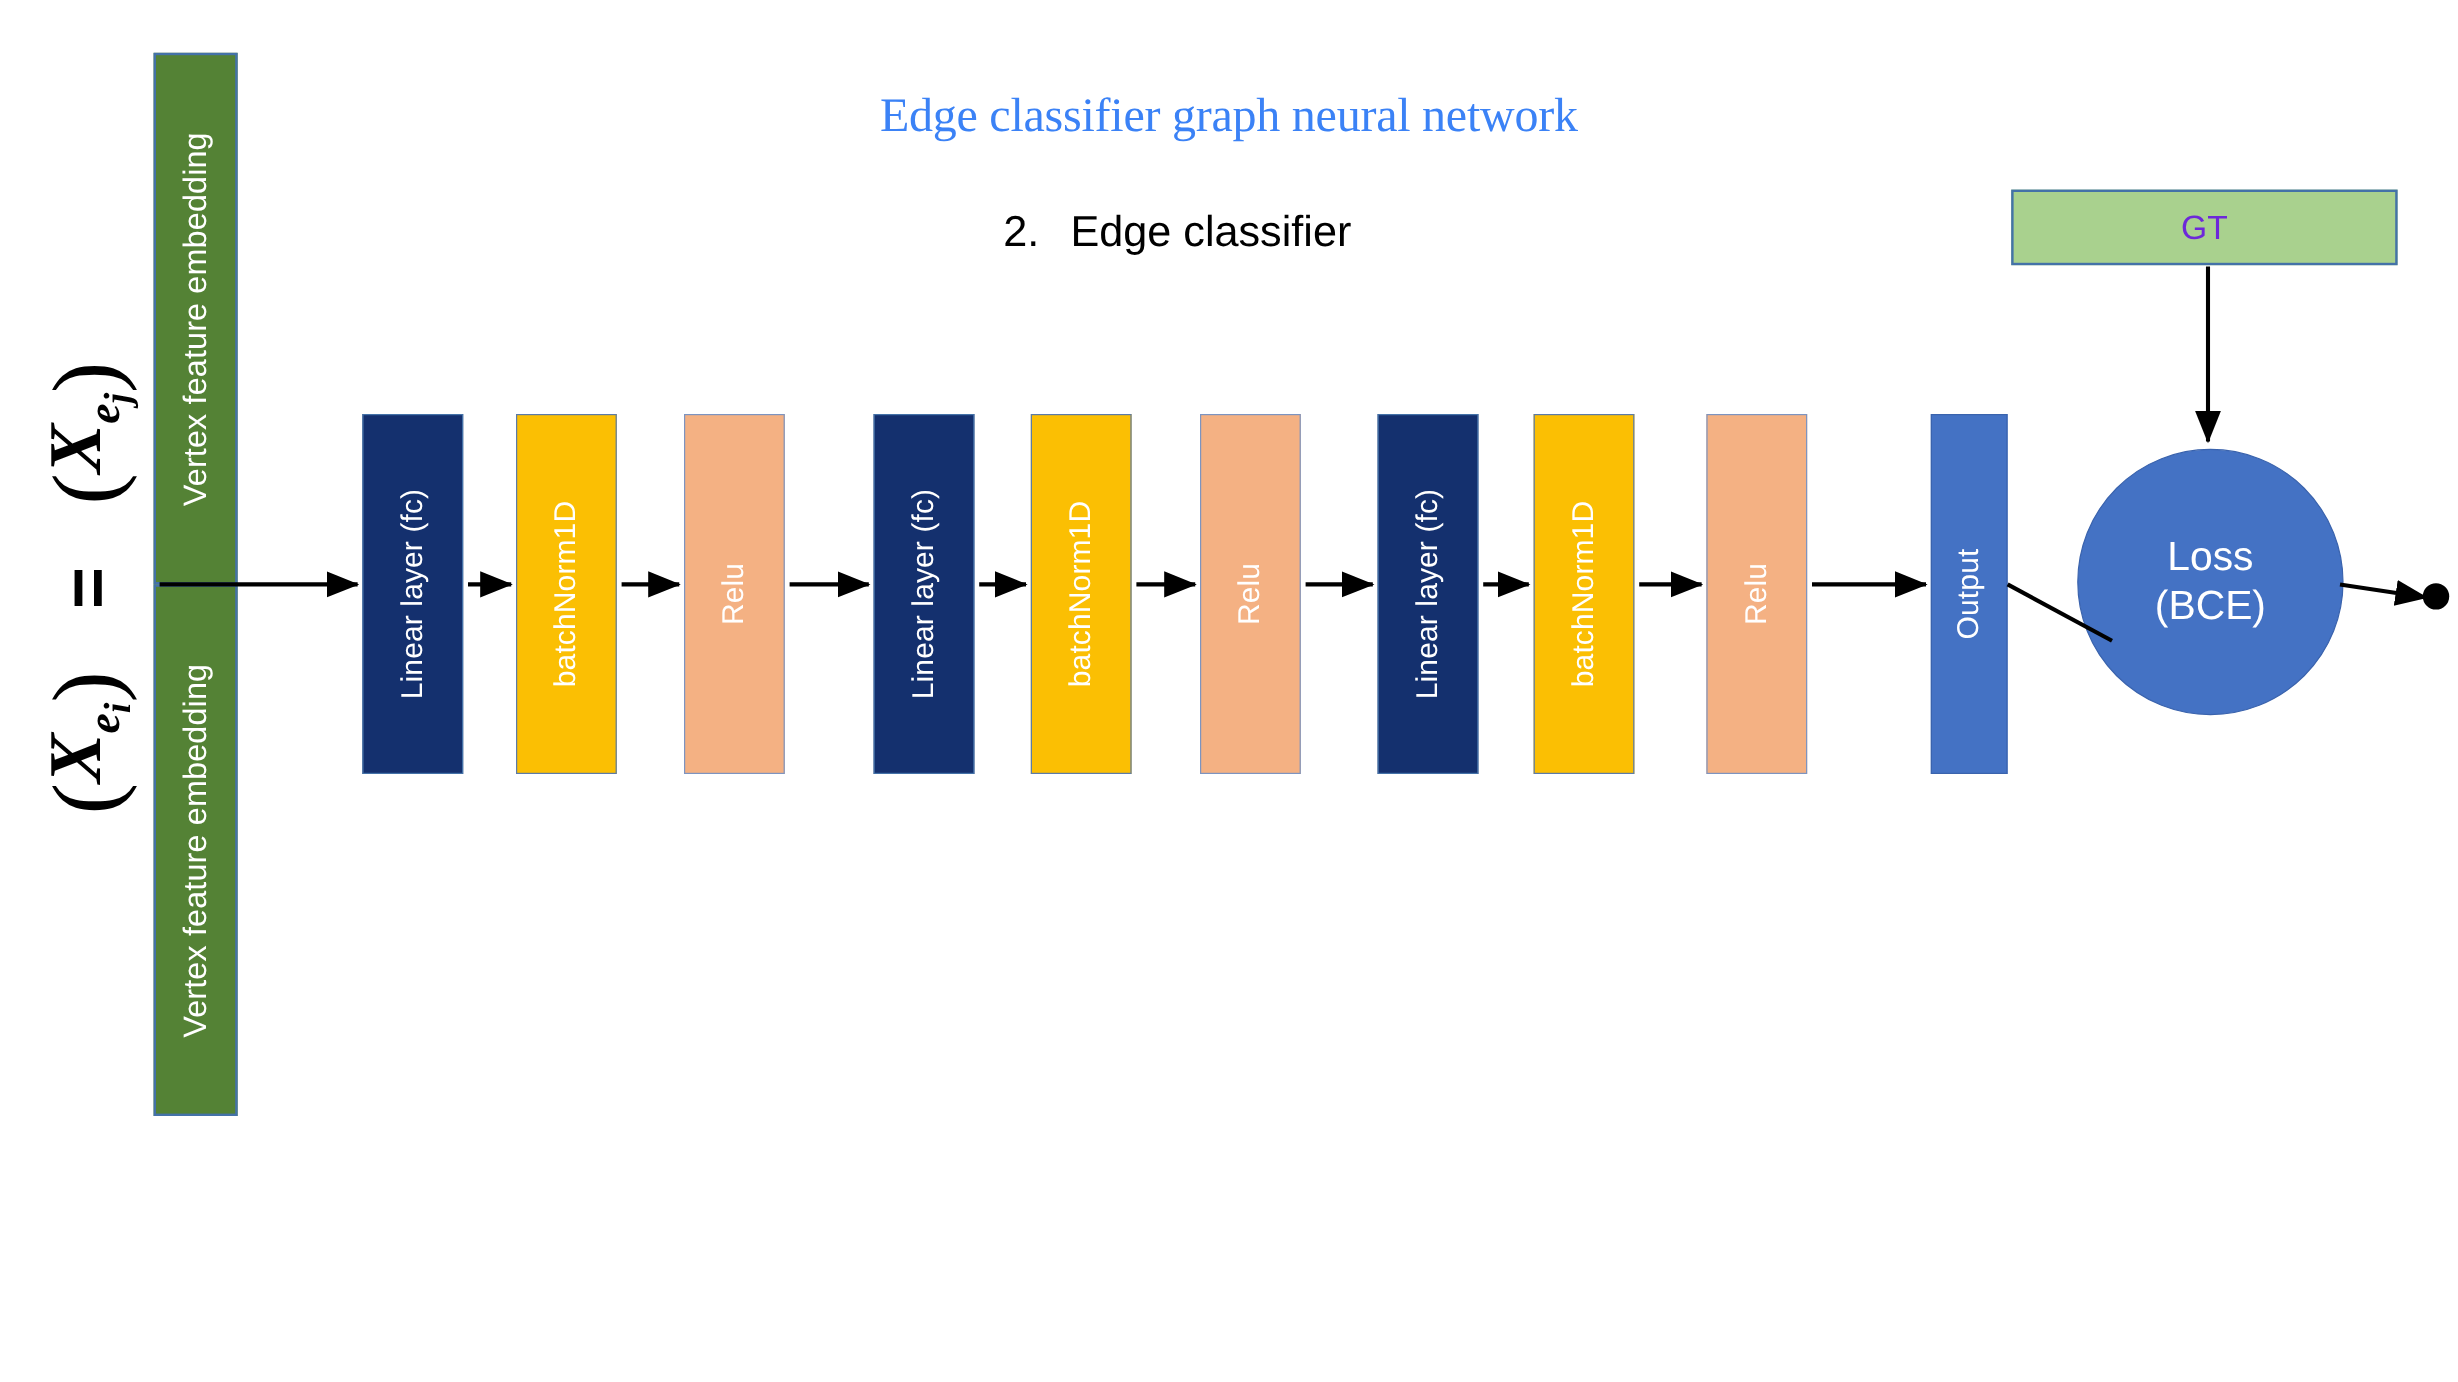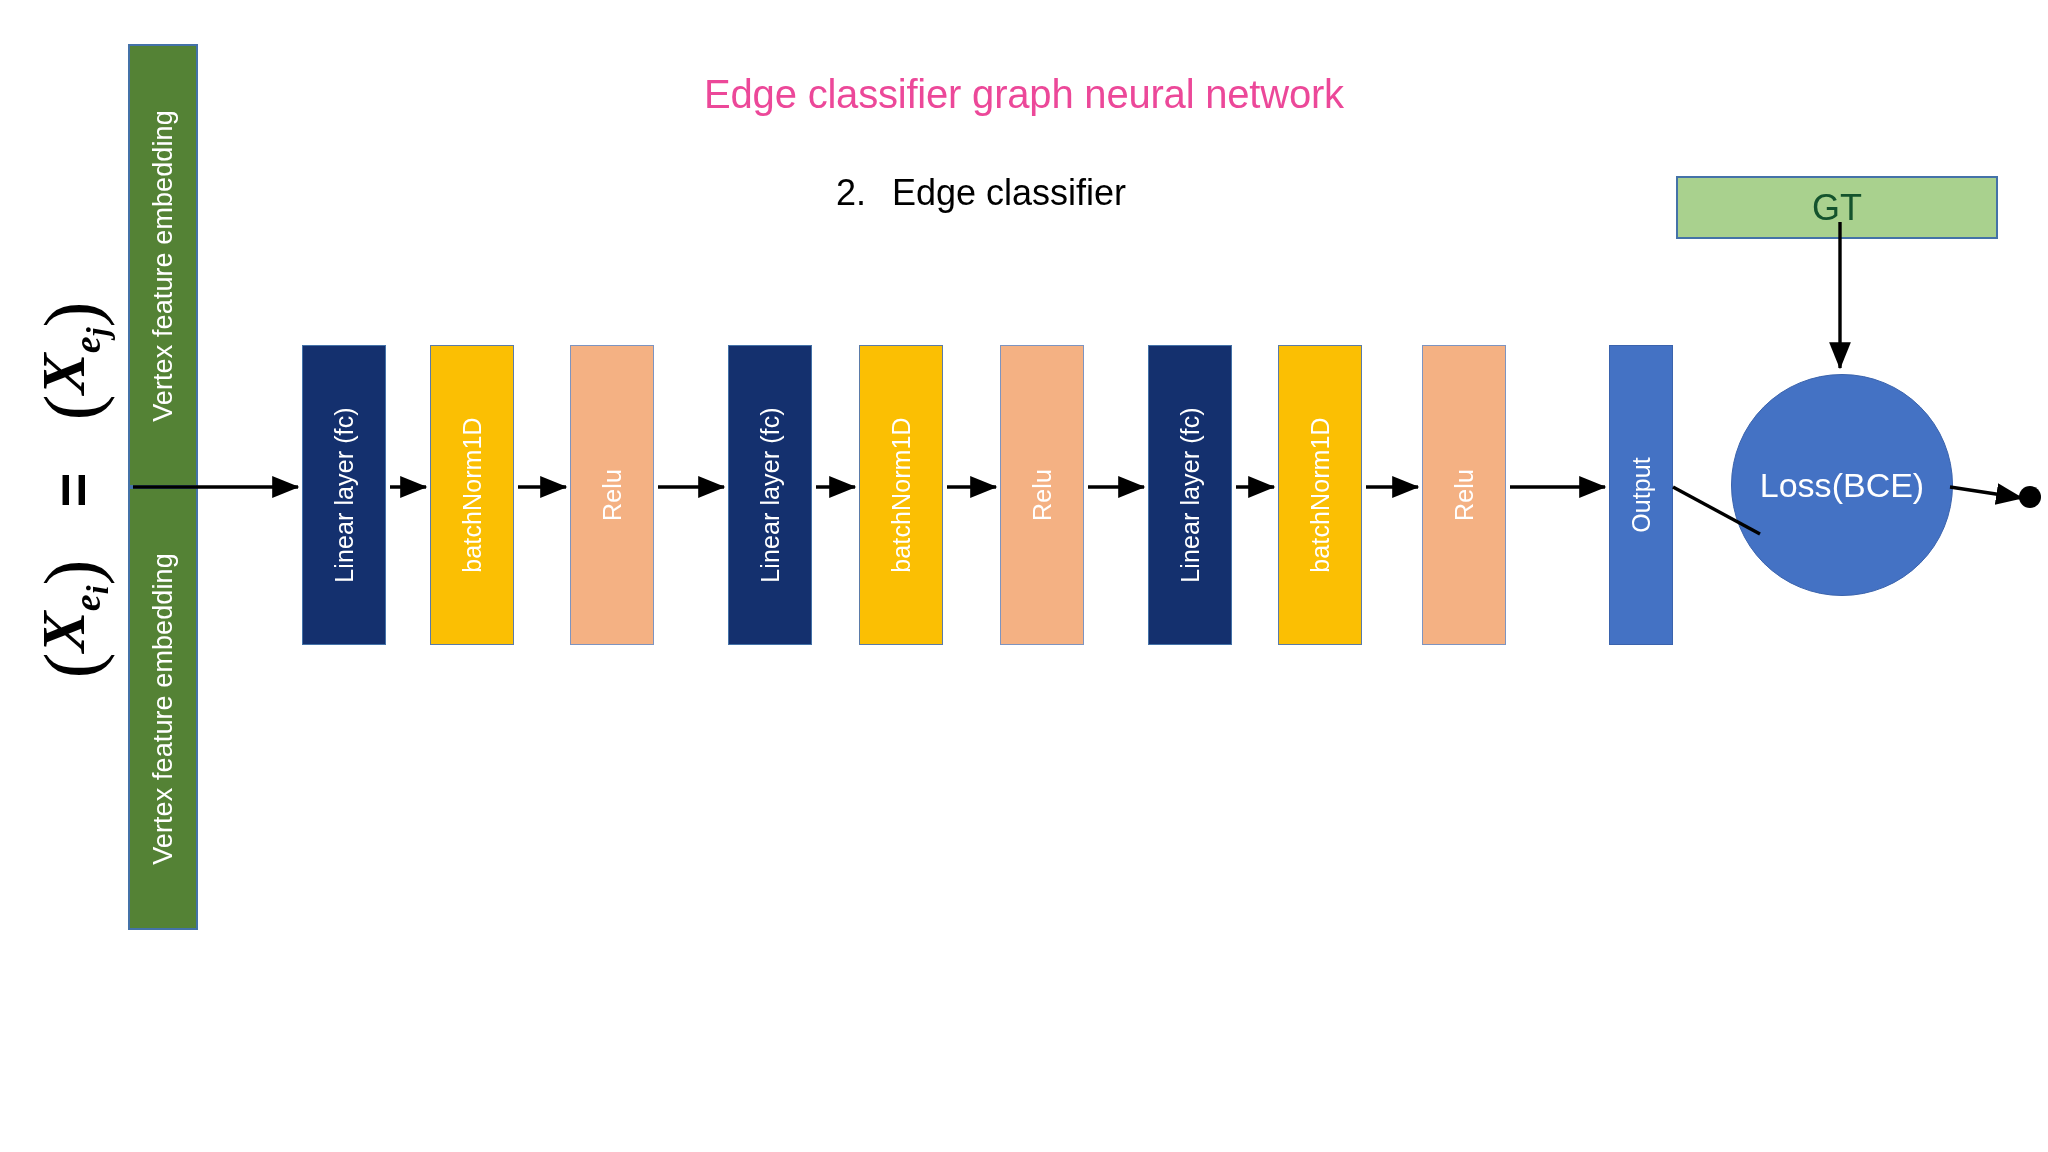--- a/index.html
+++ b/index.html
@@ -19,23 +19,24 @@
   }
 
   
   .title {
     position: absolute;
     left: 0;
     top: 72px;
     width: 2048px;
     text-align: center;
     font-size: 40px;
-    color: #ec4899;
+    color: #3b82f6;
     letter-spacing: -0.2px;
     white-space: nowrap;
+    font-family: Liberation Serif, serif;
   }
   .subtitle {
     position: absolute;
     left: 836px;
     top: 172px;
     font-size: 36px;
     color: #000000;
     white-space: nowrap;
   }
   .subtitle .num {
@@ -133,45 +134,46 @@
   .layer.relu    { background: #f4b183; border: 1px solid #7d94c0; }
   .layer.relu .vtext { color: #ffffff; }
 
   .layer.output  { background: #4472c4; border: 1px solid #3a63ad; }
   .layer.output .vtext { color: #ffffff; }
 
   
   #gt-box {
     position: absolute;
     left: 1676px;
-    top: 176px;
+    top: 158px;
     width: 322px;
     height: 63px;
     background: #a9d18e;
     border: 2px solid #4472a8;
     box-sizing: border-box;
     display: flex;
     align-items: center;
     justify-content: center;
-    font-size: 36px;
-    color: #14532d;
+    font-size: 28px;
+    color: #6d28d9;
   }
 
   
   #loss-circle {
     position: absolute;
     left: 1731px;
     top: 374px;
     width: 222px;
     height: 222px;
     border-radius: 50%;
     background: #4472c4;
     border: 1px solid #3a63ad;
     box-sizing: border-box;
     display: flex;
+    flex-direction: column;
     align-items: center;
     justify-content: center;
     color: #ffffff;
     font-size: 34px;
     line-height: 1.2;
   }
 
   
   #wires {
     position: absolute;

